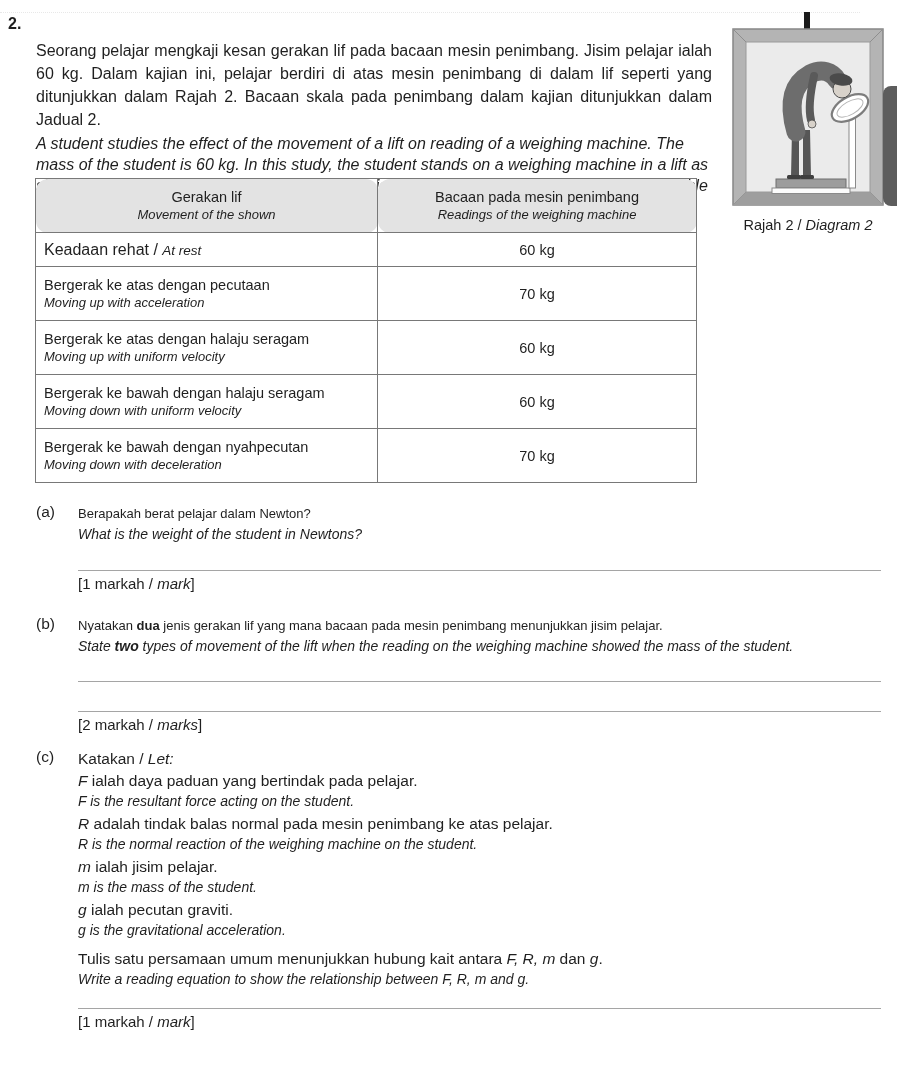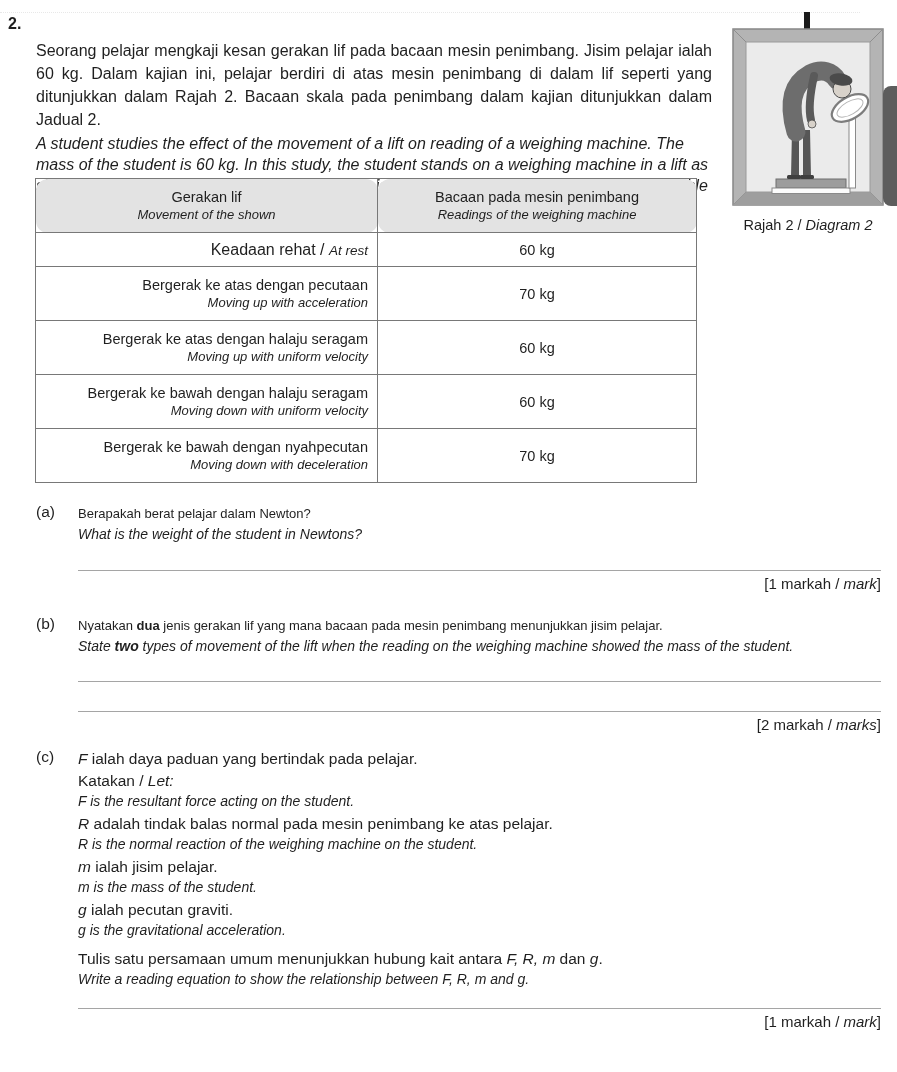--- a/index.html
+++ b/index.html
@@ -32,37 +32,37 @@
   .page-tab{position:absolute;right:0;top:86px;width:14px;height:120px;background:var(--tab);border-radius:8px 0 0 8px;}
   
   .tbl-wrap{position:absolute;left:35px;top:178px;width:661px;}
   table.readings{border-collapse:collapse;width:100%;table-layout:fixed;}
   table.readings th,table.readings td{border:1px solid var(--table_border);vertical-align:middle;}
   table.readings col.c1{width:342px;}
   table.readings col.c2{width:319px;}
   th.hd{height:54px;background:var(--header_bg);text-align:center;font-weight:normal;border-radius:12px;}
   .hd-ms{font-size:14.5px;line-height:18px;}
   .hd-en{font-size:13px;line-height:17px;font-style:italic;}
-  td.mv{padding:7px 9px 7px 8px;text-align:right;}
+  td.mv{padding:7px 9px 7px 8px;}
   td.mv .t-ms{font-size:14.5px;line-height:18px;}
   td.mv .t-en{font-size:13px;line-height:17px;font-style:italic;}
   td.mv .inline-en{font-style:italic;font-size:13.5px;}
   td.val{text-align:center;font-size:14.5px;}
   tr.r1 td{height:34px;}
   tr.rN td{height:54px;}
   
   .q{position:absolute;left:36px;width:845px;display:grid;grid-template-columns:42px 1fr;}
   .q .lbl{font-size:15.5px;}
   .q .body{min-width:0;}
   .q .ms{font-size:13px;line-height:21px;}
   .q .en{font-size:14px;line-height:21px;font-style:italic;}
   .bold{font-weight:bold;}
   .it{font-style:italic;}
   .ans-line{border-top:1.6px solid var(--rule);height:0;}
-  .marks{text-align:right;font-size:15px;margin-top:4px;}
+  .marks{font-size:15px;margin-top:4px;}
   .qa{top:503px;}
   .qa .ans-line{margin-top:25px;}
   .qb{top:615px;}
   .qb .l1{margin-top:24px;}
   .qb .l2{margin-top:29px;}
   .qc{top:748px;}
   .qc .def-ms{font-size:15.5px;line-height:21.5px;}
   .qc .def-en{font-size:14px;line-height:21.5px;font-style:italic;}
   .qc .task{margin-top:6px;}
   .qc .ans-line{margin-top:17px;}
@@ -191,23 +191,23 @@
       <div class="en"><span>State </span><span class="bold">two</span><span> types of movement of the lift when the reading on the weighing machine showed the mass of the student.</span></div>
       <div class="ans-line l1"></div>
       <div class="ans-line l2"></div>
       <div class="marks"><span>[2 markah / </span><span class="it">marks</span><span>]</span></div>
     </div>
   </div>
 
   <div class="q qc">
     <div class="lbl">(c)</div>
     <div class="body">
+      <div class="def-ms"><span>Katakan / </span><span class="it">Let:</span></div>
+
       <div class="def-ms"><span class="it">F</span><span> ialah daya paduan yang bertindak pada pelajar.</span></div>
-
-      <div class="def-ms"><span>Katakan / </span><span class="it">Let:</span></div>
       <div class="def-en">F is the resultant force acting on the student.</div>
 
       <div class="def-ms"><span class="it">R</span><span> adalah tindak balas normal pada mesin penimbang ke atas pelajar.</span></div>
       <div class="def-en">R is the normal reaction of the weighing machine on the student.</div>
 
       <div class="def-ms"><span class="it">m</span><span> ialah jisim pelajar.</span></div>
       <div class="def-en">m is the mass of the student.</div>
 
       <div class="def-ms"><span class="it">g</span><span> ialah pecutan graviti.</span></div>
       <div class="def-en">g is the gravitational acceleration.</div>

